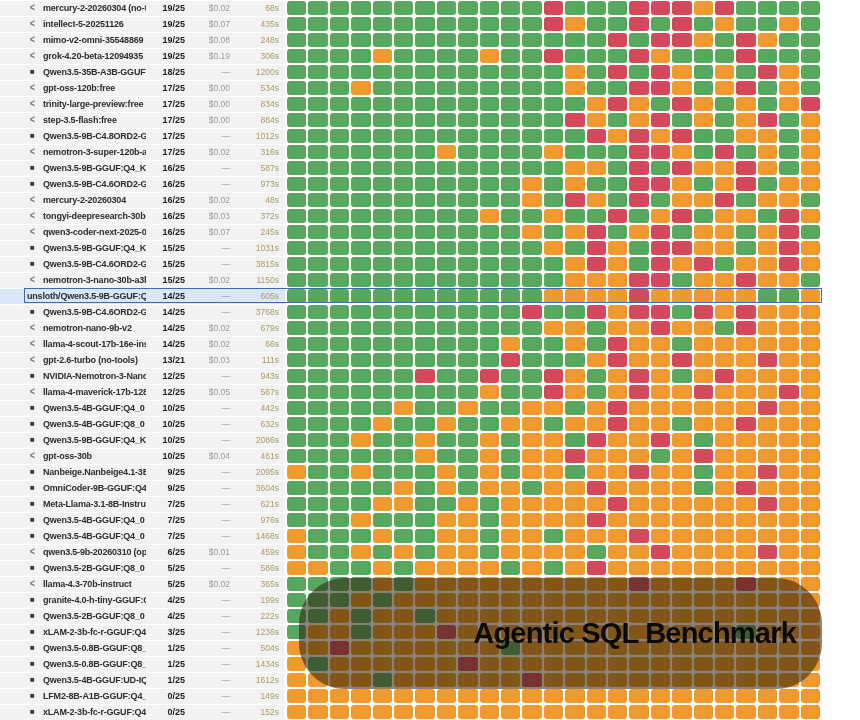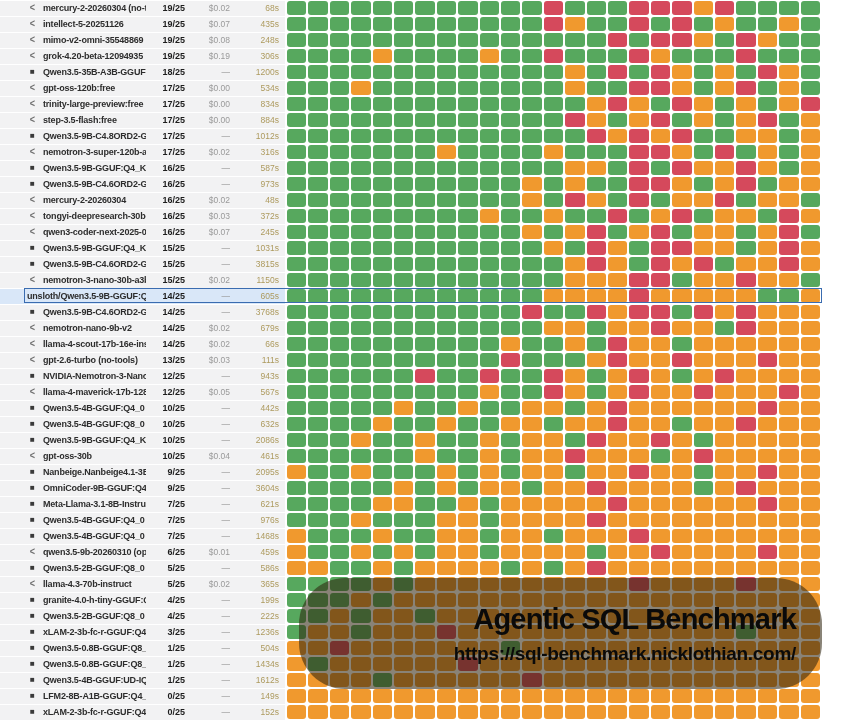--- a/index.html
+++ b/index.html
@@ -825,21 +825,21 @@
           <span class="cell" style="background: rgb(240, 153, 46);"></span>
           <span class="cell" style="background: rgb(240, 153, 46);"></span>
           <span class="cell" style="background: rgb(240, 153, 46);"></span>
           <span class="cell" style="background: rgb(240, 153, 46);"></span>
         </div>
       </div>
       <div class="row">
         <div class="lbl">
           <span class="mico api">&lt;</span>
           <span class="mname">gpt-2.6-turbo (no-tools)</span>
-          <span class="mscore">13/25</span>
+          <span class="mscore">13/21</span>
           <span class="mcost">$0.03</span>
           <span class="mtime">111s</span>
         </div>
         <div class="cells">
           <span class="cell" style="background: rgb(87, 168, 94);"></span>
           <span class="cell" style="background: rgb(87, 168, 94);"></span>
           <span class="cell" style="background: rgb(87, 168, 94);"></span>
           <span class="cell" style="background: rgb(87, 168, 94);"></span>
           <span class="cell" style="background: rgb(87, 168, 94);"></span>
           <span class="cell" style="background: rgb(87, 168, 94);"></span>
@@ -1652,15 +1652,14 @@
           <span class="cell" style="background: rgb(240, 153, 46);"></span>
           <span class="cell" style="background: rgb(240, 153, 46);"></span>
           <span class="cell" style="background: rgb(240, 153, 46);"></span>
           <span class="cell" style="background: rgb(240, 153, 46);"></span>
           <span class="cell" style="background: rgb(240, 153, 46);"></span>
         </div>
       </div>
     </div>
   <div class="overlay">
     <div class="ov-title">Agentic SQL Benchmark</div>
-    <div class="ov-url">https://sql-benchmark.nicklothian.com/</div>
   </div>
 </div>
 
 </body></html>

